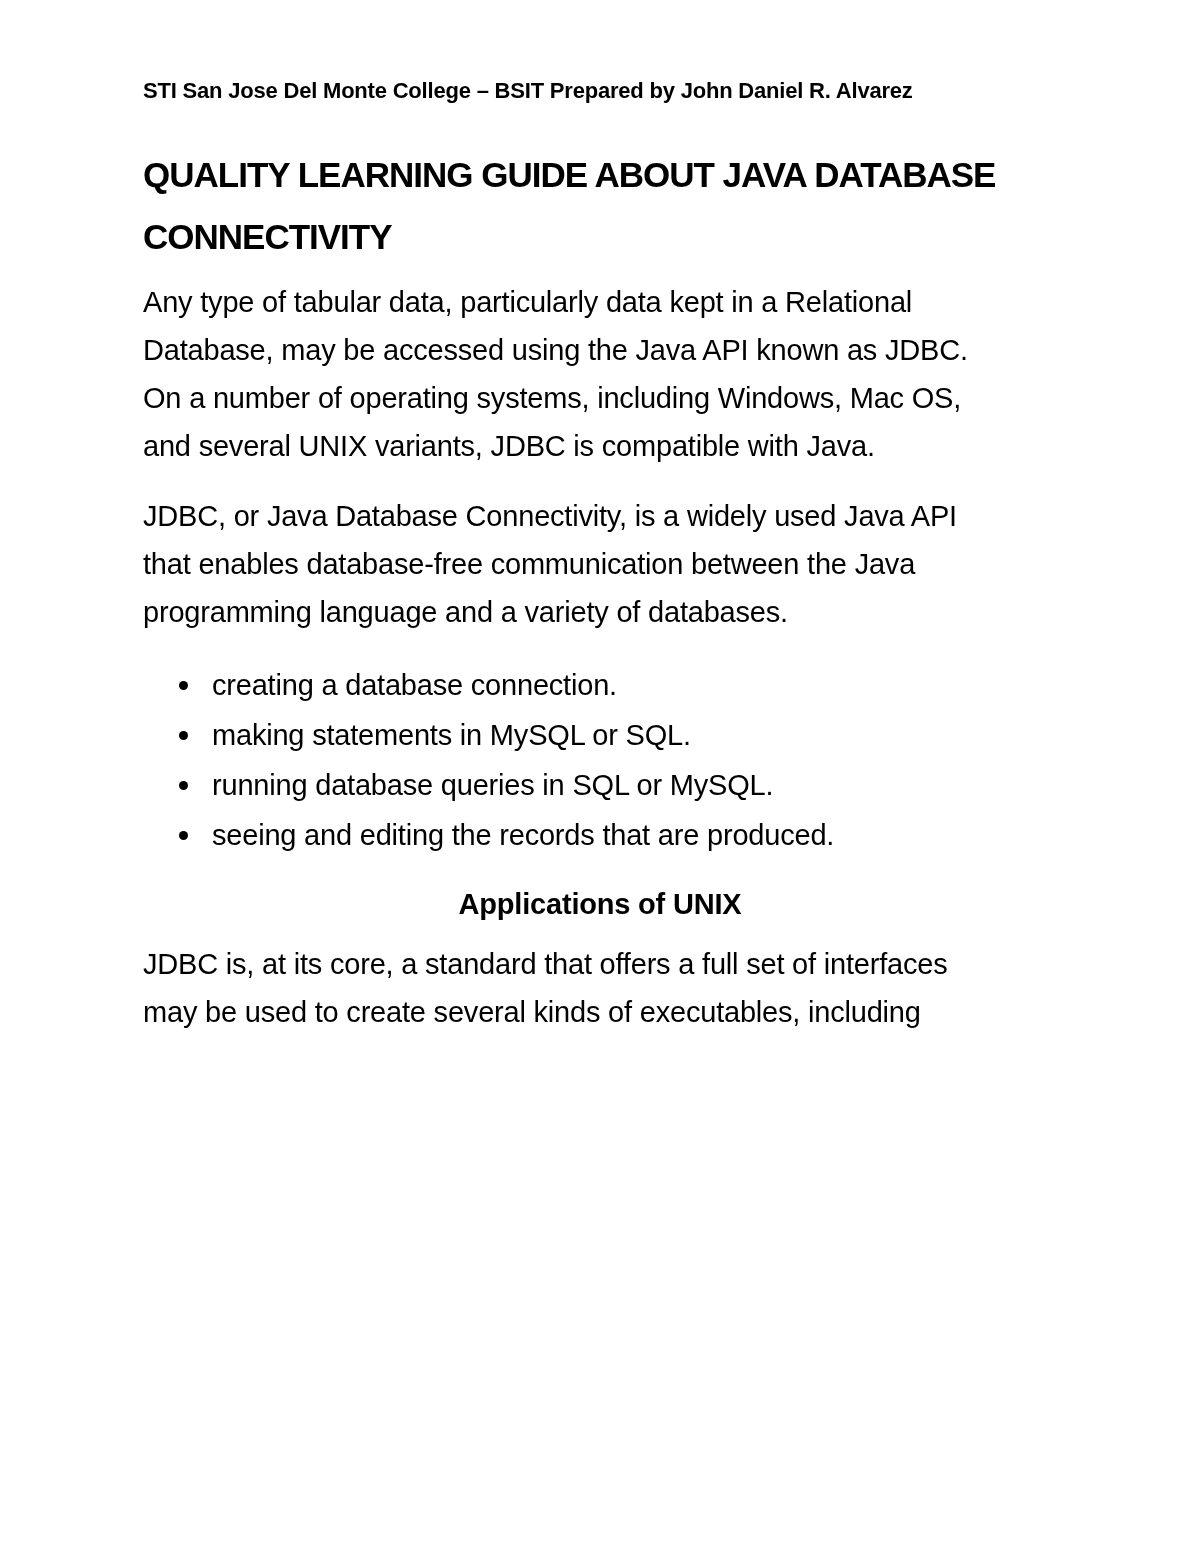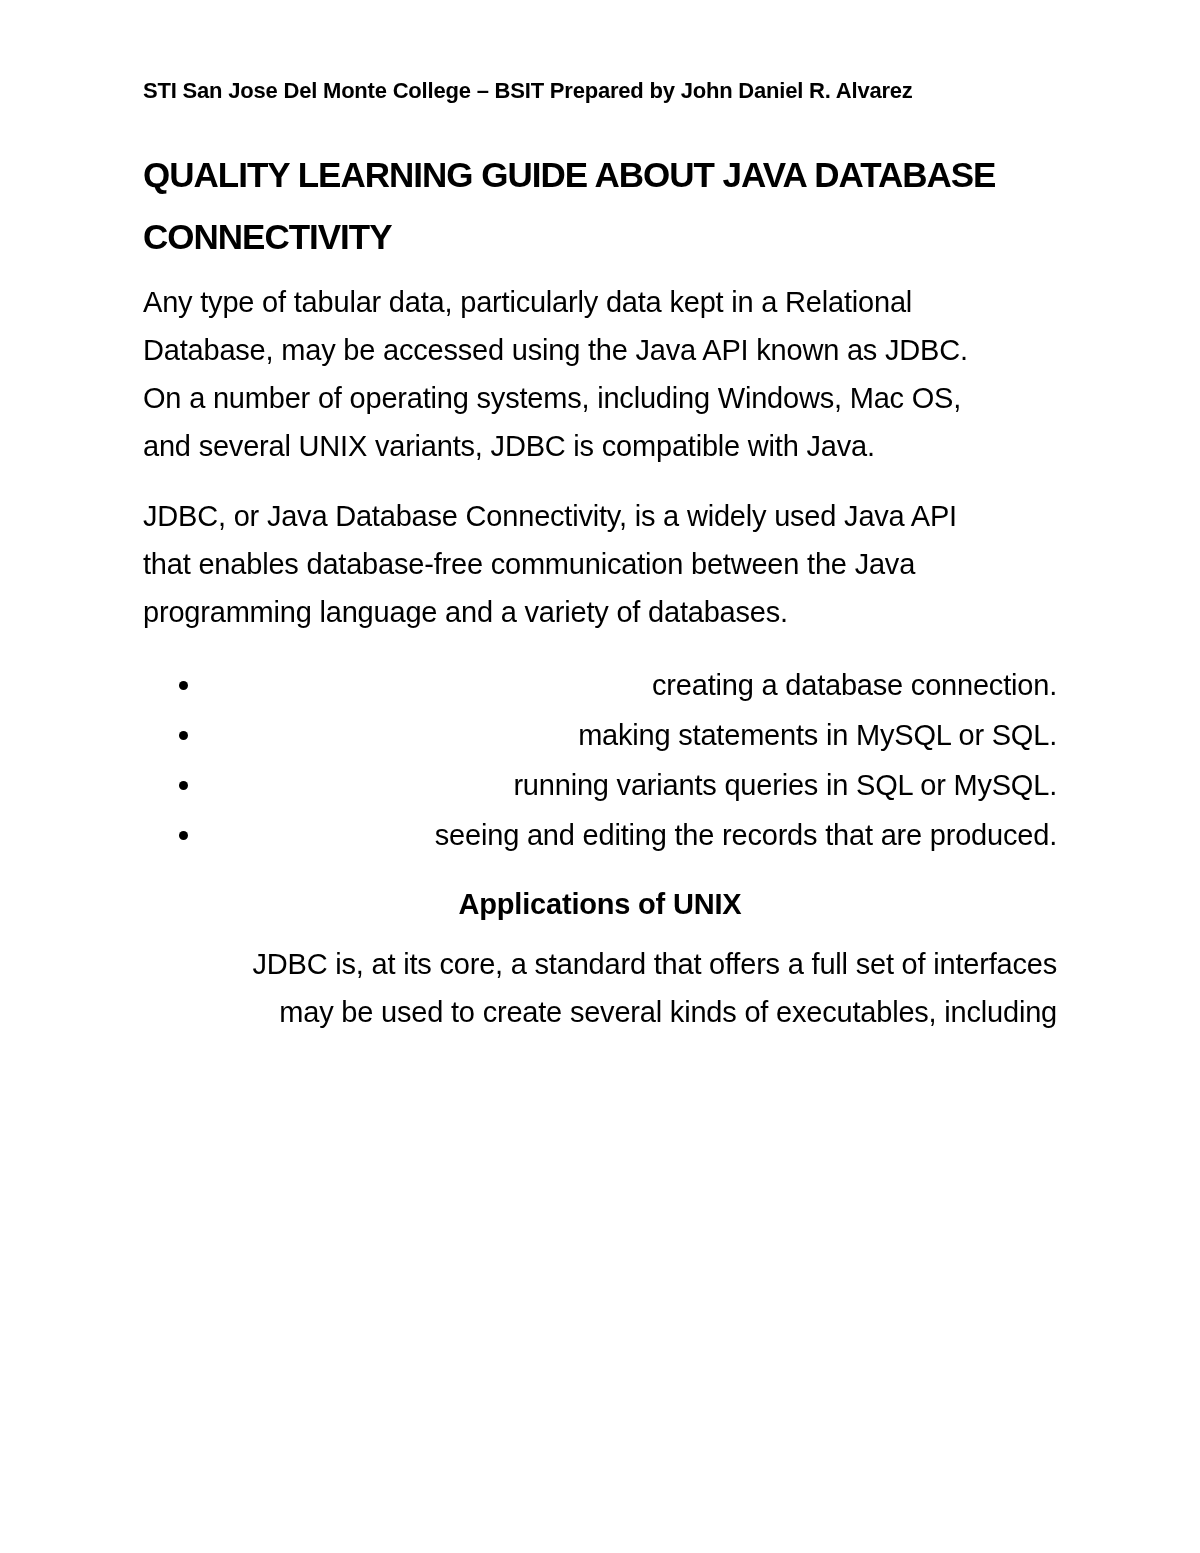--- a/index.html
+++ b/index.html
@@ -31,21 +31,21 @@
   .title-line { display: block; white-space: nowrap; }
   .para {
     margin: 0;
     font-size: 29px;
     line-height: 48px;
     letter-spacing: -0.2px;
   }
   .para .line { display: block; white-space: nowrap; }
   .para-intro { margin-top: 10px; }
   .para-definition { margin-top: 22px; }
-  .para-applications { margin-top: 12px; text-align: right; }
+  .para-applications { margin-top: 12px; }
   .bullets {
     margin: 0;
     padding: 0;
     list-style: none;
     font-size: 29px;
     letter-spacing: -0.2px;
   }
   .bullets li {
     position: relative;
     padding-left: 69px;
@@ -54,21 +54,21 @@
   .bullets li::before {
     content: "";
     position: absolute;
     left: 36px;
     width: 9px;
     height: 9px;
     border-radius: 50%;
     background: #000000;
   }
   .bullets-tasks { margin-top: 24px; }
-  .bullets-tasks li { line-height: 50px; text-align: right; }
+  .bullets-tasks li { line-height: 50px; }
   .bullets-tasks li::before { top: 21px; }
   .bullets-executables { margin-top: 28px; }
   .bullets-executables li { line-height: 49px; }
   .bullets-executables li::before { top: 20px; }
   .section-heading {
     margin: 20px 0 0 0;
     text-align: center;
     font-size: 29px;
     font-weight: bold;
     line-height: 48px;
@@ -96,21 +96,21 @@
 
   <p class="para para-definition">
     <span class="line">JDBC, or Java Database Connectivity, is a widely used Java API</span>
     <span class="line">that enables database-free communication between the Java</span>
     <span class="line">programming language and a variety of databases.</span>
   </p>
 
   <ul class="bullets bullets-tasks">
     <li>creating a database connection.</li>
     <li>making statements in MySQL or SQL.</li>
-    <li>running variants queries in SQL or MySQL.</li>
+    <li>running database queries in SQL or MySQL.</li>
     <li>seeing and editing the records that are produced.</li>
   </ul>
 
   <h2 class="section-heading">Applications of UNIX</h2>
 
   <p class="para para-applications">
     <span class="line">JDBC is, at its core, a standard that offers a full set of interfaces</span>
     <span class="line">may be used to create several kinds of executables, including</span>
   </p>
 

